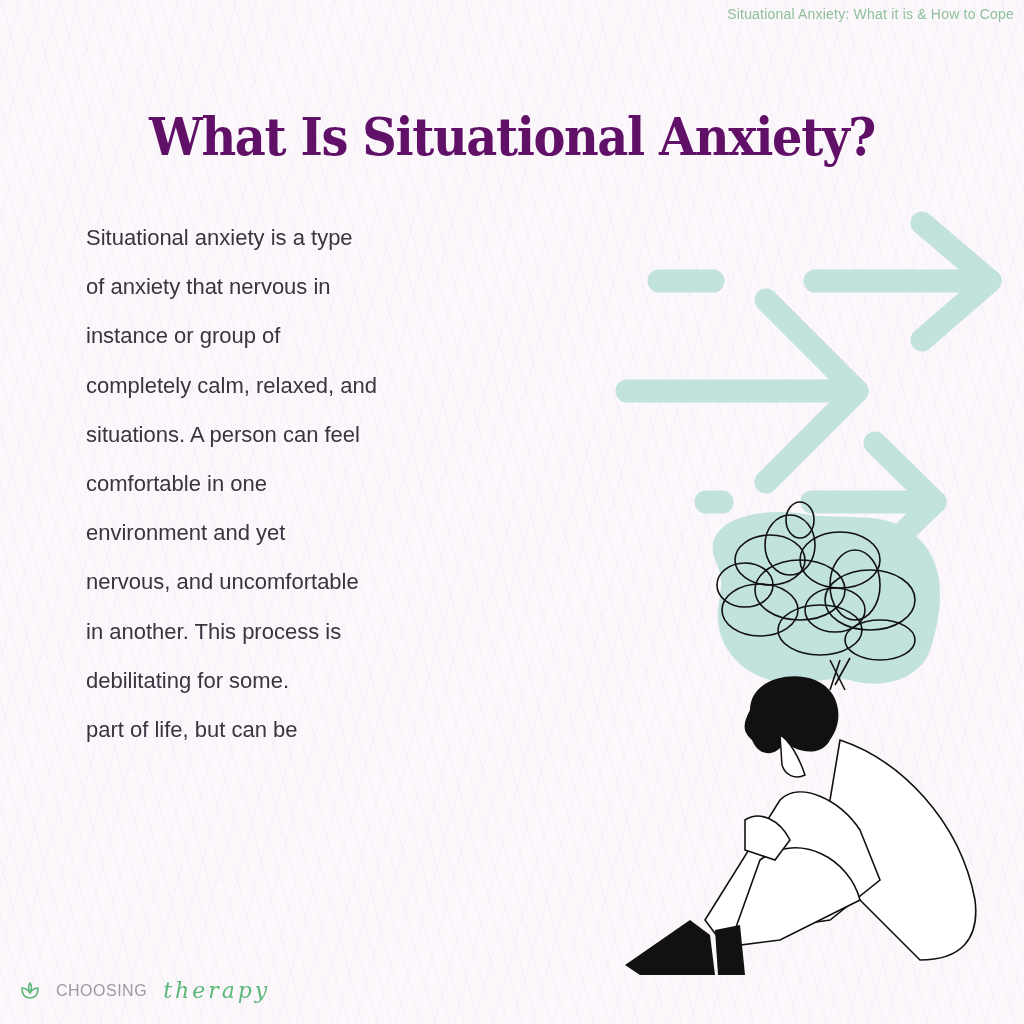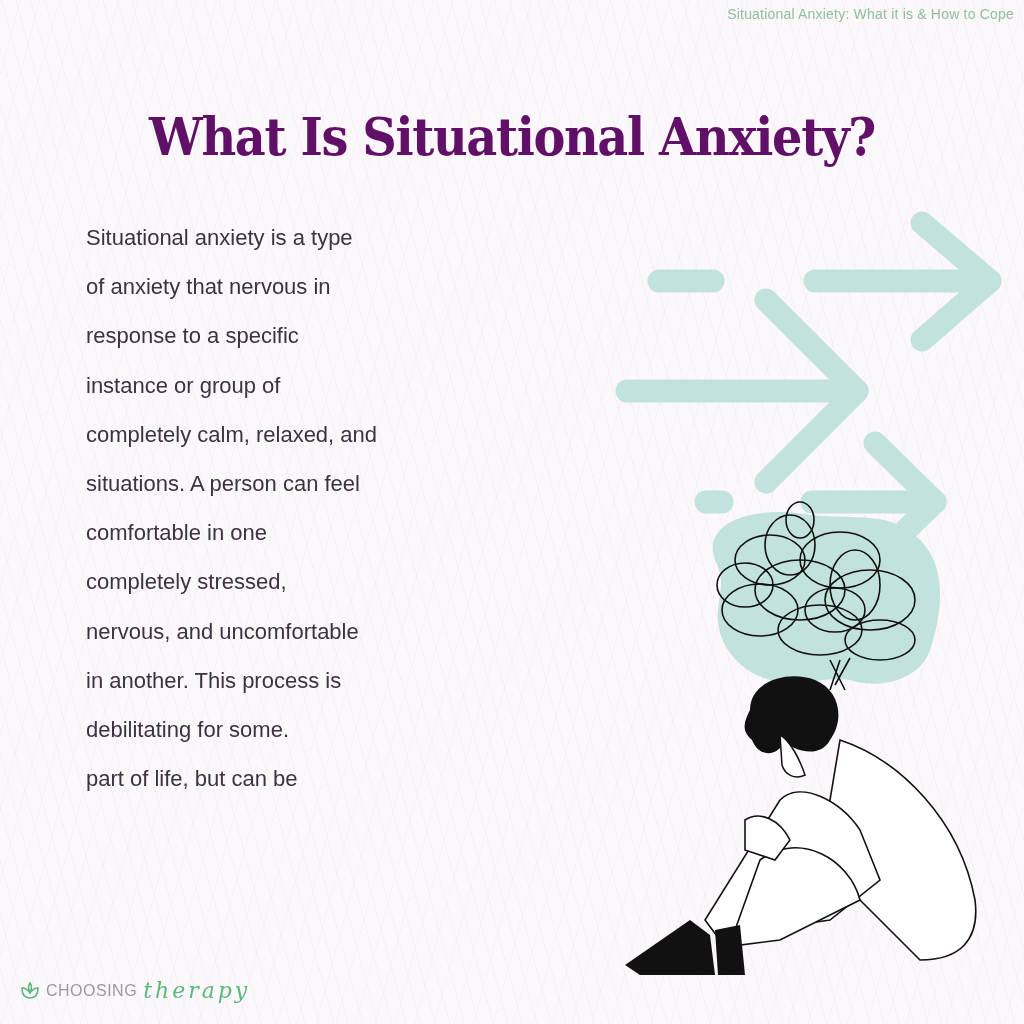--- a/index.html
+++ b/index.html
@@ -24,43 +24,42 @@
       font-size: 52px; color: #611068; letter-spacing: -1.5px;
       transform: scaleX(0.92);
     }
     .body-text {
       position: absolute; top: 213px; left: 86px; width: 520px;
       font-size: 22px; line-height: 49.2px; color: #3a3340;
     }
     .body-text div { white-space: nowrap; }
     .illustration { position: absolute; left: 600px; top: 200px; width: 424px; height: 790px; }
     .logo {
-      position: absolute; left: 20px; top: 978px; display: flex; align-items: center; gap: 6px;
+      position: absolute; left: 20px; top: 978px; display: flex; align-items: center; gap: 16px;
     }
     .logo-text1 { font-size: 16px; color: #9a9aa0; letter-spacing: 0.5px; }
     .logo-text2 { font-family: "DejaVu Serif", serif; font-style: italic; font-size: 22px; color: #5cb87a; letter-spacing: 3px; }
   </style>
 </head>
 <body>
 
 <div class="bg-texture"></div>
 
 <div class="top-caption">Situational Anxiety: What it is &amp; How to Cope</div>
 
 <div class="title">What Is Situational Anxiety?</div>
 
 <div class="body-text">
   <div>Situational anxiety is a type</div>
   <div>of anxiety that nervous in</div>
-  <div>response to a specific</div>
   <div>instance or group of</div>
   <div>completely calm, relaxed, and</div>
   <div>situations. A person can feel</div>
   <div>comfortable in one</div>
-  <div>completely stressed,</div>
+  <div>environment and yet</div>
   <div>nervous, and uncomfortable</div>
   <div>in another. This process is</div>
   <div>debilitating for some.</div>
   <div>part of life, but can be</div>
 </div>
 
 <svg class="illustration" viewBox="600 200 424 790" xmlns="http://www.w3.org/2000/svg">
 
   <g stroke="#c2e2de" stroke-width="23" stroke-linecap="round" stroke-linejoin="round" fill="none">
     <line x1="659" y1="281" x2="713" y2="281"></line>

